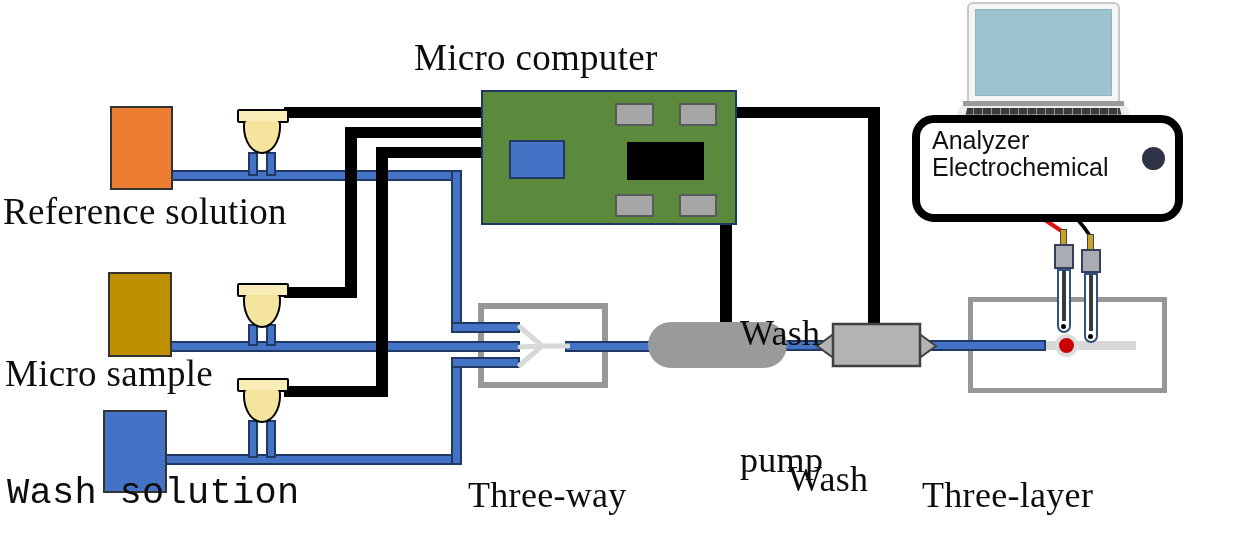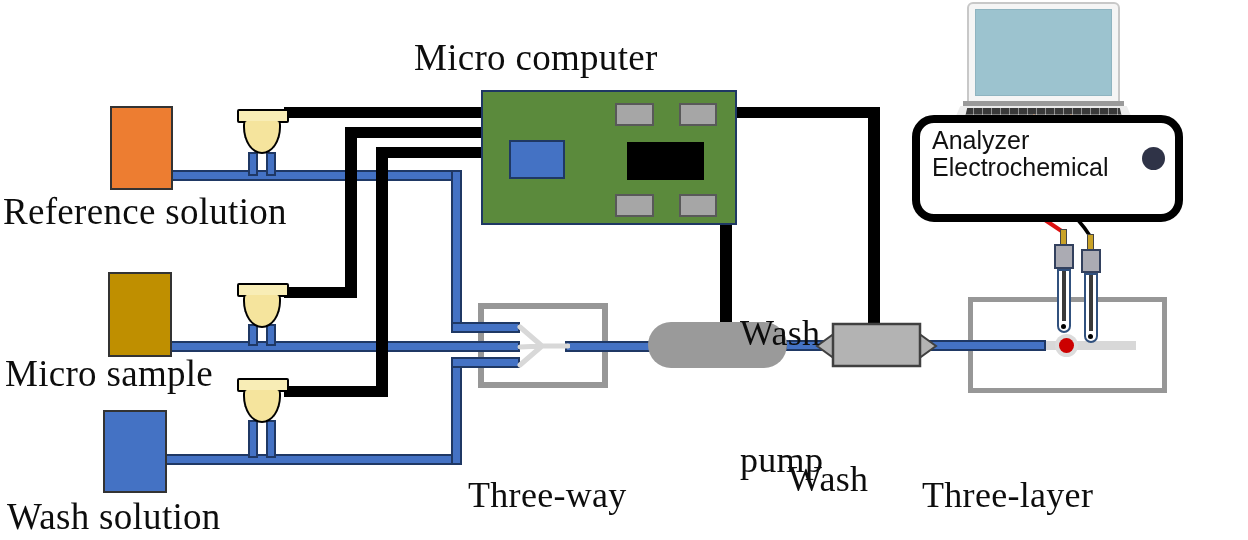--- a/index.html
+++ b/index.html
@@ -142,21 +142,21 @@
     <div class="abs" style="left:12px;top:4px;font-family:'Liberation Sans',sans-serif;font-size:25px;line-height:1.06;color:#111;">
       <div>Analyzer</div>
       <div>Electrochemical</div>
     </div>
     <div class="abs dot" style="left:222px;top:24px;width:23px;height:23px;background:var(--knob);"></div>
   </div>
 
   <div class="label" style="left:414px;top:36px;font-size:37px;">Micro computer</div>
   <div class="label" style="left:3px;top:190px;font-size:37px;">Reference solution</div>
   <div class="label" style="left:5px;top:352px;font-size:37px;">Micro sample</div>
-  <div class="label" style="left:7px;top:495px;font-size:37px;">Wash solution</div>
+  <div class="label" style="left:7px;top:472px;font-size:37px;font-family:Liberation Mono, monospace;">Wash solution</div>
   <div class="label" style="left:468px;top:390px;font-size:36px;">
     <div>Three-way</div>
     
   </div>
   <div class="label" style="left:740px;top:228px;font-size:36px;">
     <div>Wash</div>
     <div>pump</div>
   </div>
   <div class="label" style="left:788px;top:374px;font-size:36px;">
     <div>Wash</div>

